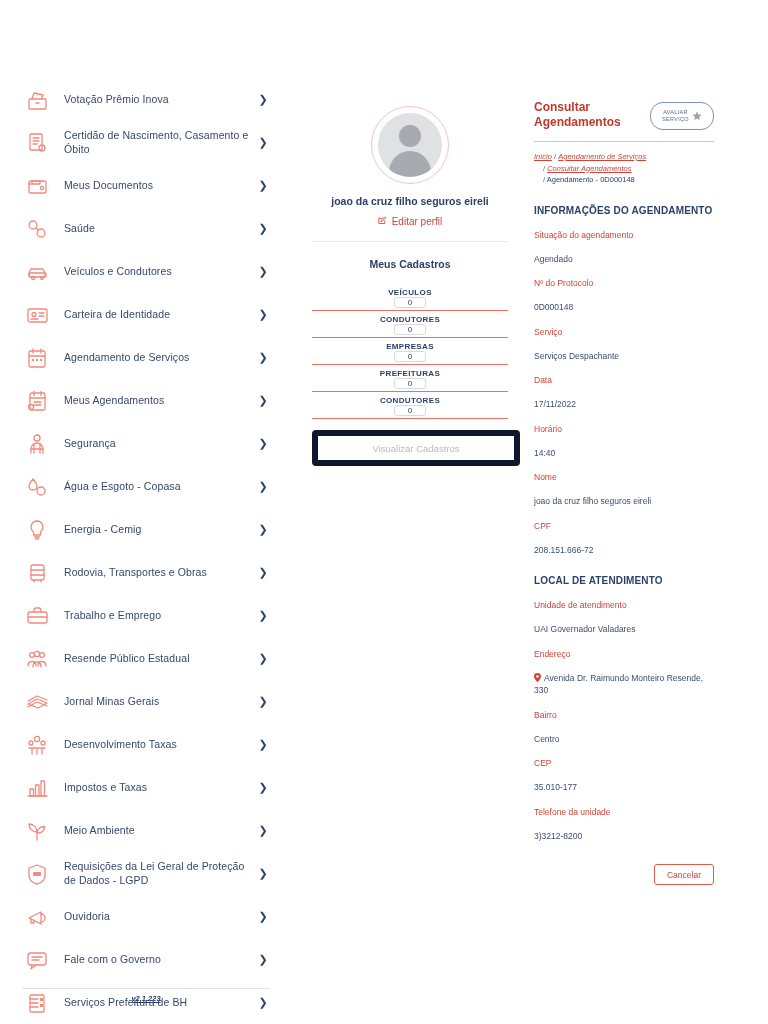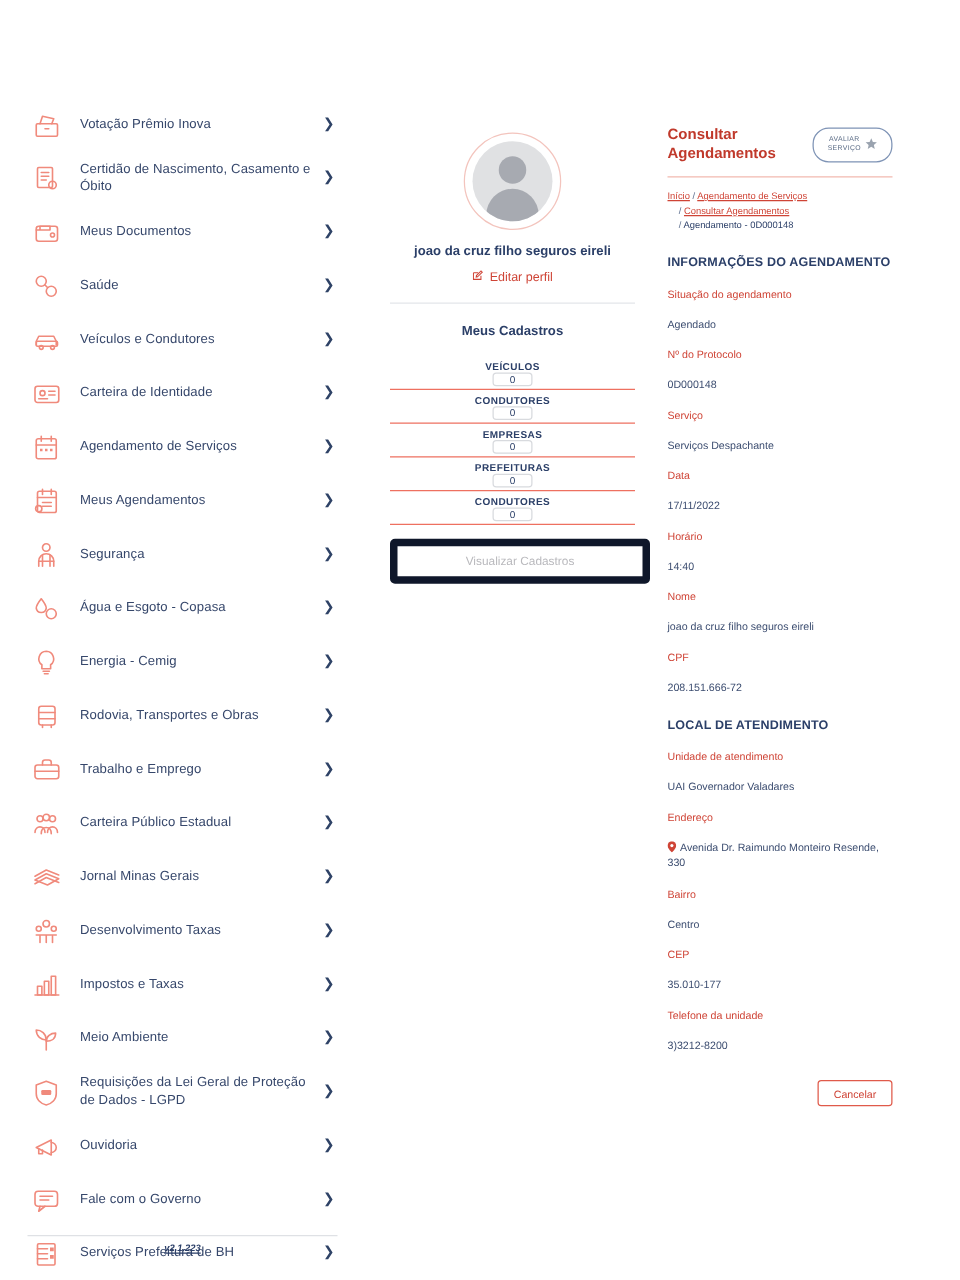--- a/index.html
+++ b/index.html
@@ -124,21 +124,21 @@
   .btn-avaliar .txt{
     font-size:5.5px;color:#5a6b85;letter-spacing:.3px;text-align:center;
     line-height:7px;
   }
   .rule{
     margin-top:11px;height:1px;background:#f2b9b0;width:100%;
   }
   .crumbs{
     margin-top:9px;font-size:7.5px;line-height:11.5px;color:#3a4d73;
   }
-  .crumbs a{color:#cf4436;text-decoration:underline;cursor:pointer;}
+  .crumbs a{color:#cf4436;text-decoration:underline;cursor:pointer;font-style:italic;}
   .crumbs .sep{color:#5c6e8e;}
   .crumbs .cur{color:#2b3f68;}
   .crumbs .l2{padding-left:9px;}
 
   .sec-title{
     margin-top:18px;font-size:10px;font-weight:bold;color:#2b3f68;
     line-height:13px;letter-spacing:.15px;
   }
   .field{margin-top:12px;}
   .f-label{font-size:8.5px;color:#cf4436;line-height:12px;}
@@ -316,21 +316,21 @@
       </div>
       <div class="nav-item">
         <span class="nav-ico">
           <svg width="22" height="22" viewBox="0 0 22 22">
             <circle cx="6" cy="7" r="2.4" fill="none" stroke="#f08a7c" stroke-width="1.3" stroke-linecap="round" stroke-linejoin="round"></circle>
             <circle cx="16" cy="7" r="2.4" fill="none" stroke="#f08a7c" stroke-width="1.3" stroke-linecap="round" stroke-linejoin="round"></circle>
             <circle cx="11" cy="6" r="2.6" fill="none" stroke="#f08a7c" stroke-width="1.3" stroke-linecap="round" stroke-linejoin="round"></circle>
             <path d="M2 18c0-3 2-4.5 4-4.5S10 15 10 18M12 18c0-3 2-4.5 4-4.5S20 15 20 18M7 19c0-3.5 2-5 4-5s4 1.5 4 5" fill="none" stroke="#f08a7c" stroke-width="1.3" stroke-linecap="round" stroke-linejoin="round"></path>
           </svg>
         </span>
-        <span class="nav-label">Carteira Público Estadual</span>
+        <span class="nav-label">Resende Público Estadual</span>
         <span class="nav-arrow">❯</span>
       </div>
       <div class="nav-item">
         <span class="nav-ico">
           <svg width="22" height="22" viewBox="0 0 22 22">
             <path d="M2 13l9-5 10 4-9 5z" fill="none" stroke="#f08a7c" stroke-width="1.3" stroke-linecap="round" stroke-linejoin="round"></path>
             <path d="M2 10l9-5 10 4" fill="none" stroke="#f08a7c" stroke-width="1.3" stroke-linecap="round" stroke-linejoin="round"></path>
             <path d="M2 16l9-5 10 4" fill="none" stroke="#f08a7c" stroke-width="1.3" stroke-linecap="round" stroke-linejoin="round"></path>
           </svg>
         </span>

